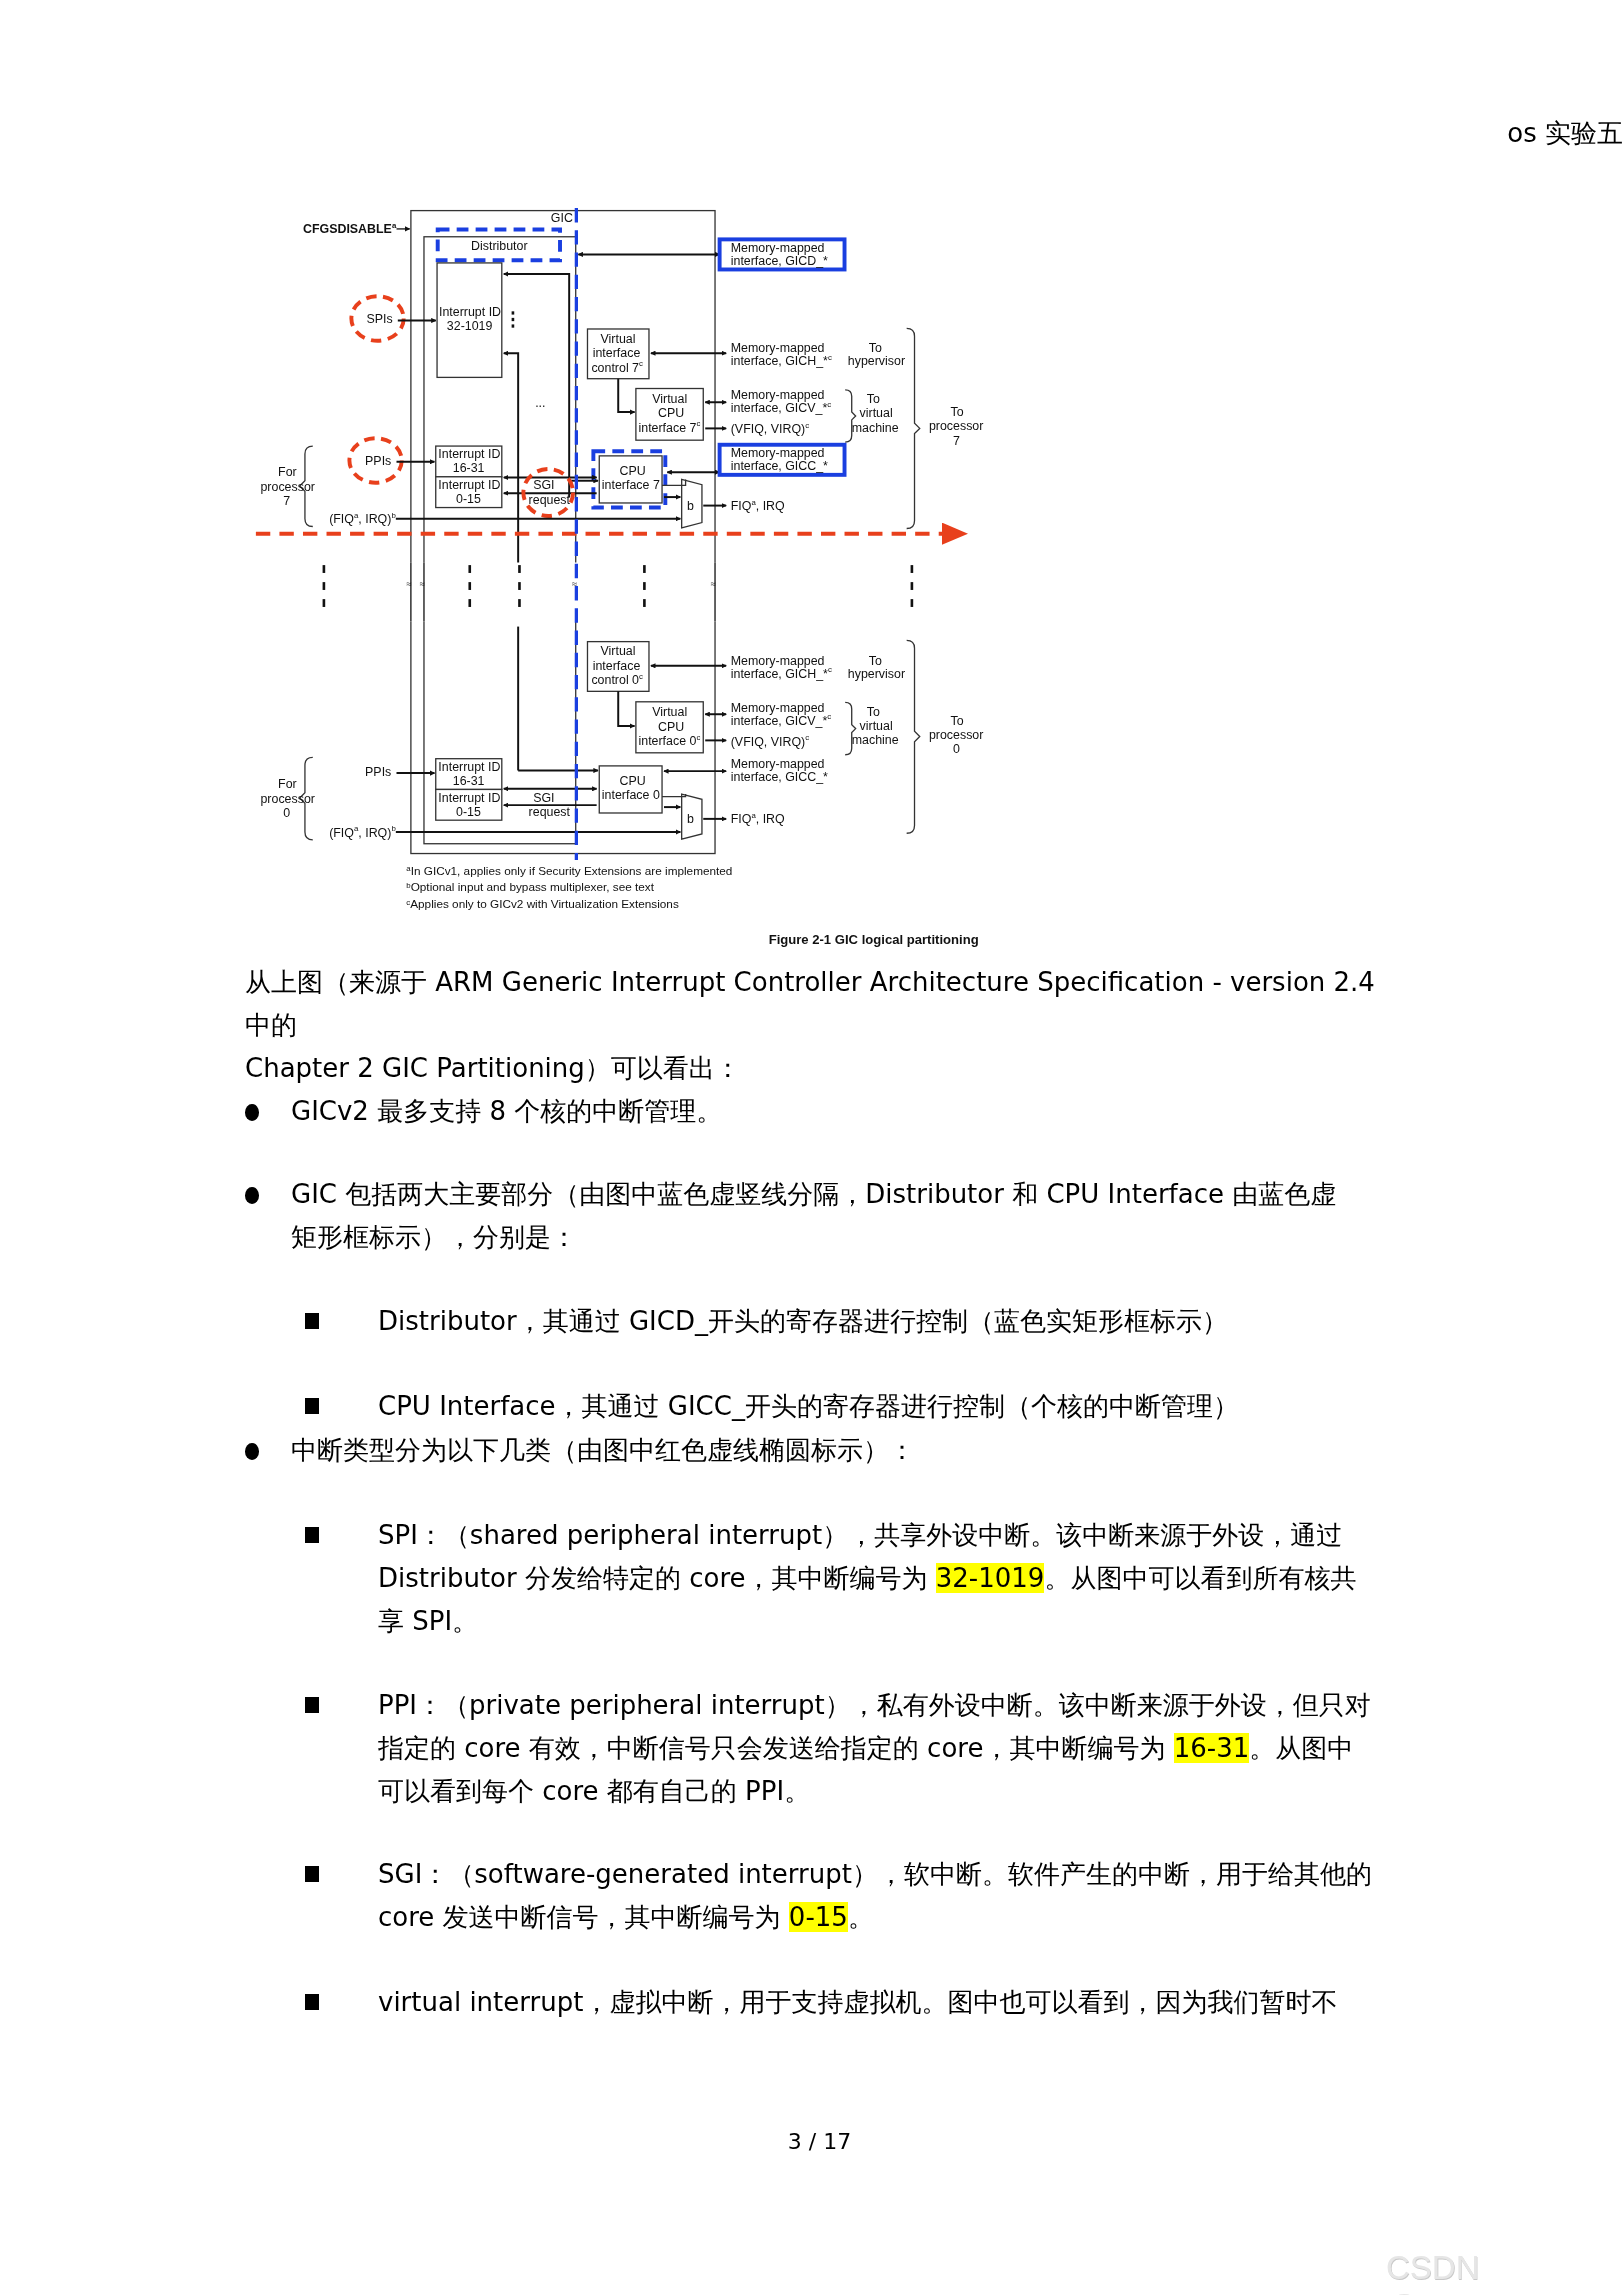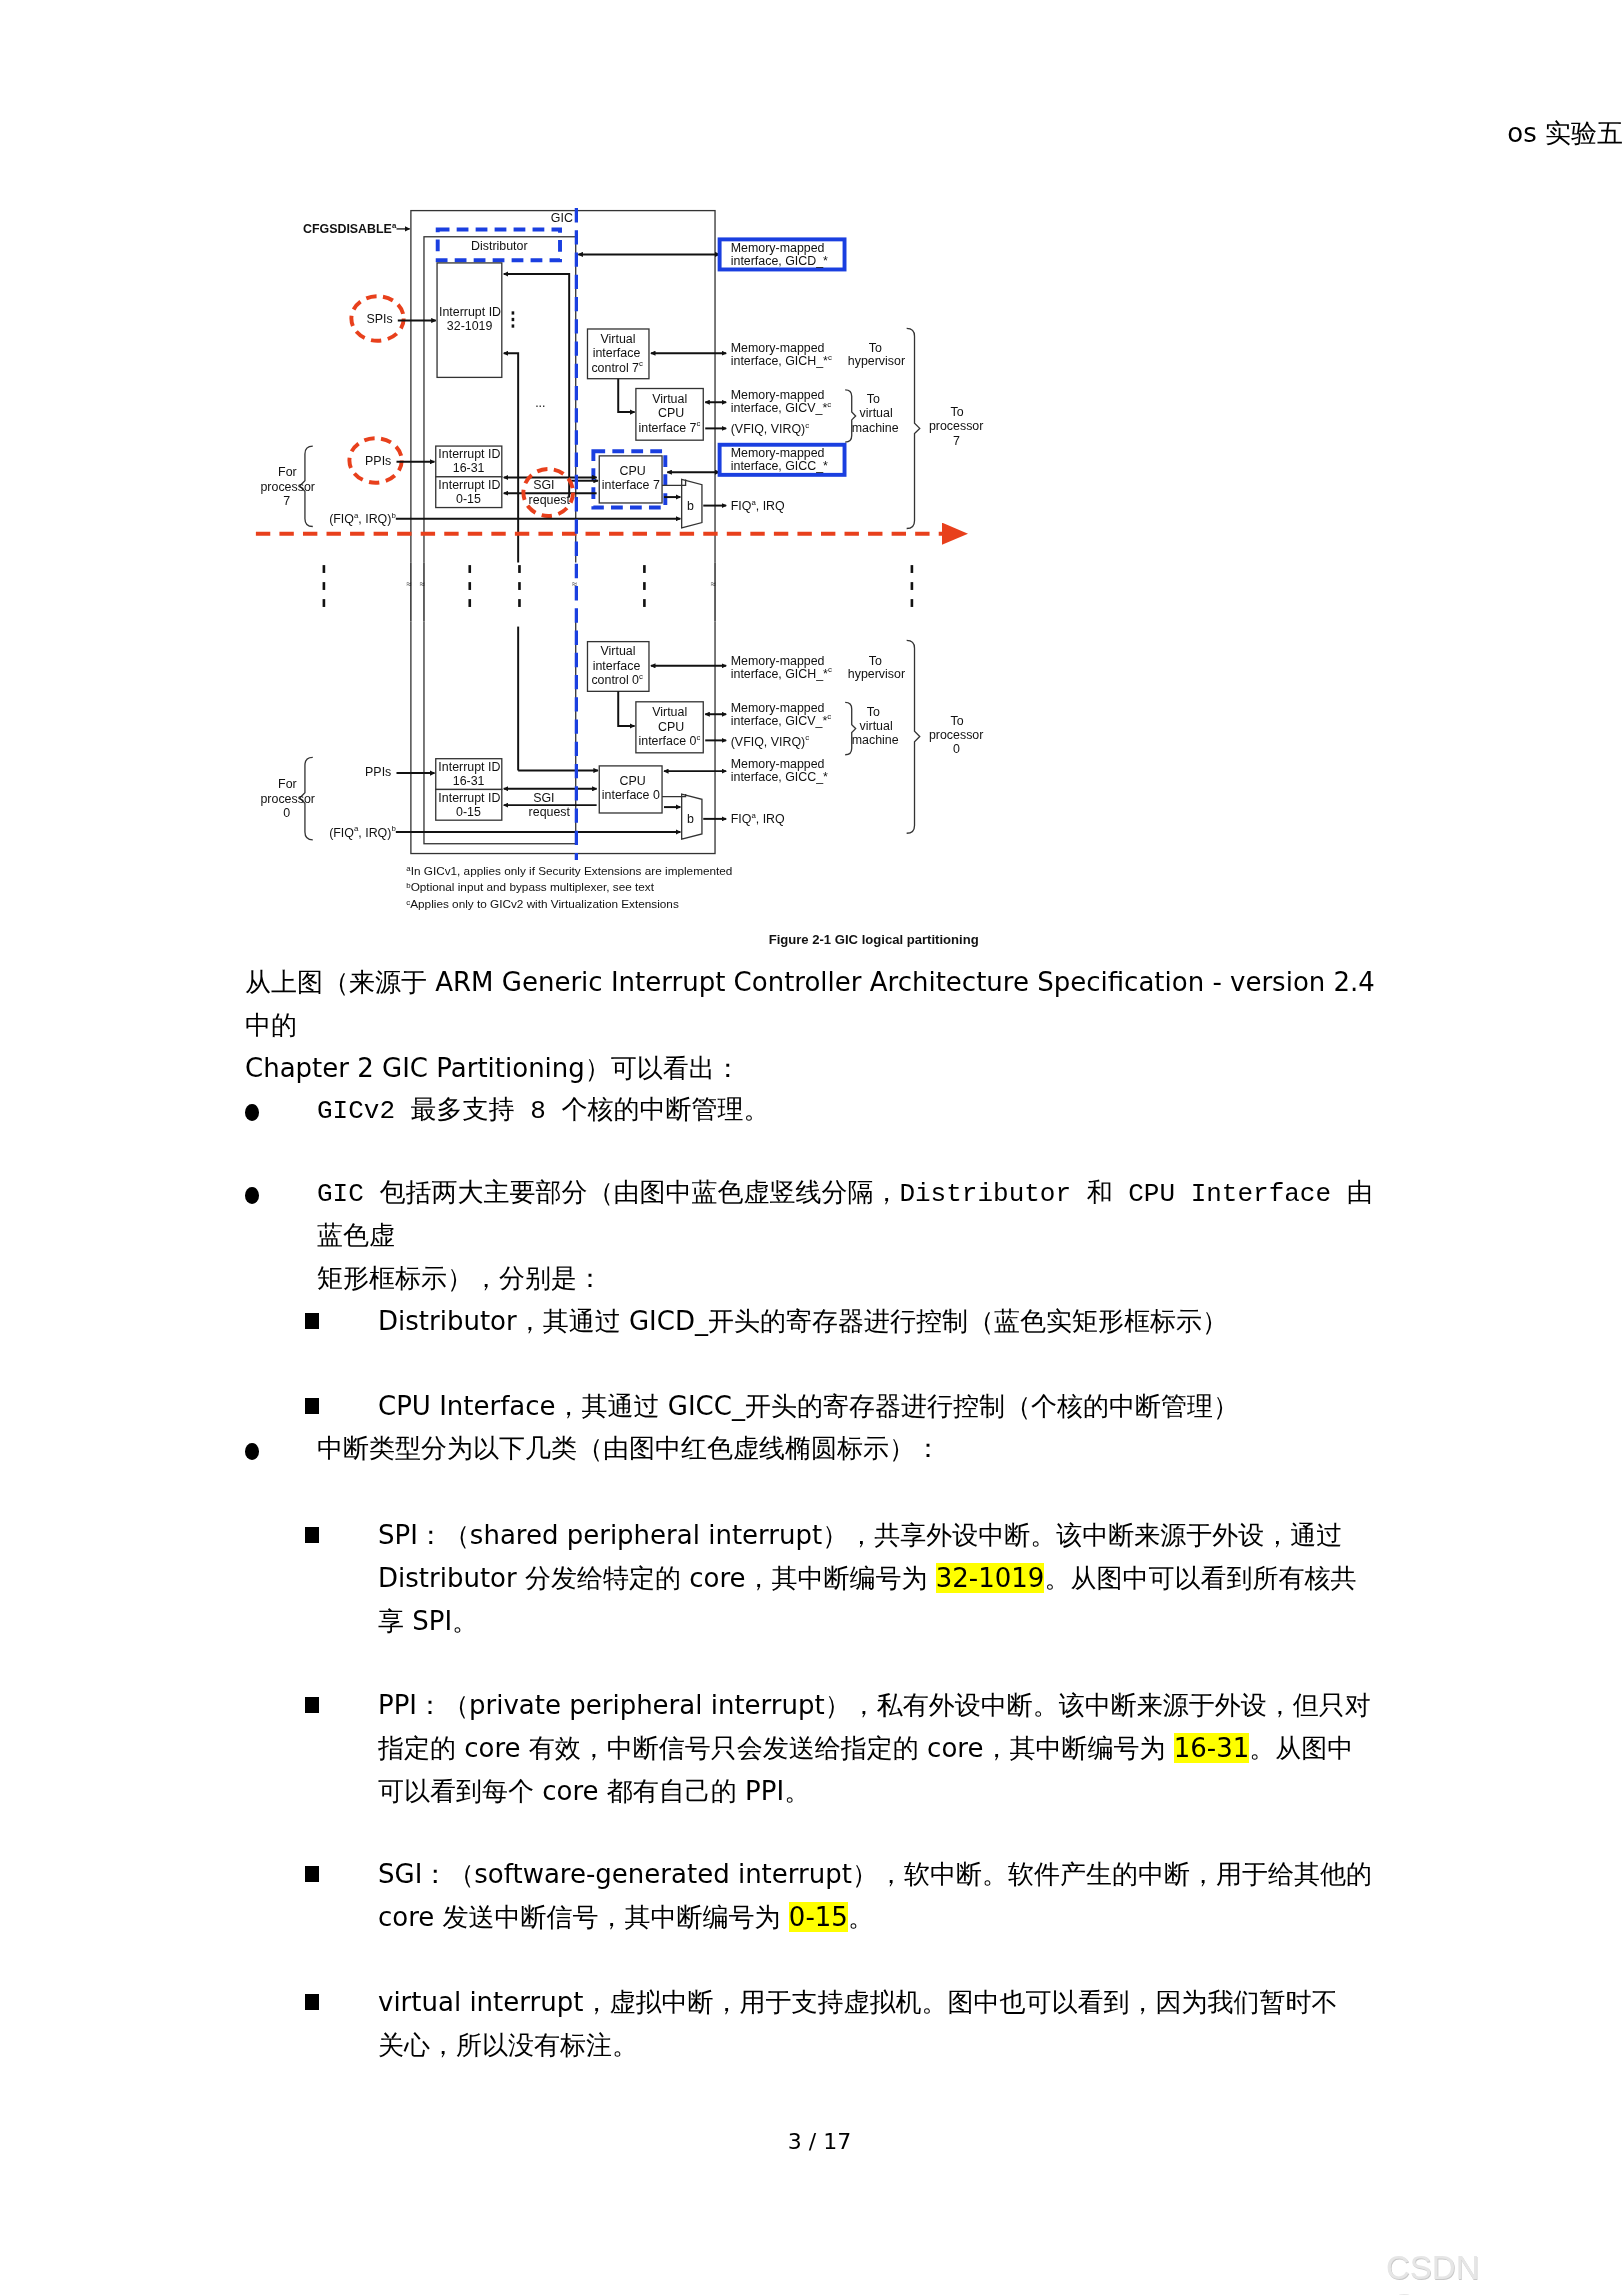--- a/index.html
+++ b/index.html
@@ -13,21 +13,21 @@
   .dt-b { font-family: "Liberation Sans", sans-serif; font-size: 19px; font-weight: bold; fill: #111; }
   .cap { font-family: "Liberation Sans", sans-serif; font-size: 20px; font-weight: bold; fill: #111; }
   .fn { font-family: "Liberation Sans", sans-serif; font-size: 18px; fill: #111; }
   .sup { font-size: 12px; }
 
   .body-text { position: absolute; font-size: 26px; line-height: 43px; }
   .para { position: absolute; left: 245px; width: 1132px; }
   .bullet { position: absolute; left: 245px; width: 1132px; }
   .bullet .marker { position: absolute; left: 0; top: 14.4px; width: 14.4px; height: 17px;
                     border-radius: 50%; background: #000; }
-  .bullet .txt { position: absolute; left: 72px; width: 1074px; font-family: Liberation Mono, monospace; }
+  .bullet .txt { position: absolute; left: 46px; width: 1074px; }
   .sub { position: absolute; left: 302px; width: 1075px; }
   .sub .marker { position: absolute; left: 2.6px; top: 13px; width: 14.4px; height: 15.7px; background: #000; }
   .sub .txt { position: absolute; left: 58px; width: 1018px; margin-left: 18px; }
   .hl { background: #ffff00; }
   .page-number { position: absolute; top: 2125px; left: 0; width: 1623px; text-align: center;
                  font-size: 22px; line-height: 33px; padding-left: 8px; }
   .watermark { position: absolute; left: 1386px; top: 2248px; font-size: 33px; line-height: 39px;
                color: #e6e6e6; font-family: "Liberation Sans", sans-serif;
                text-shadow: 0.7px 0.7px 0 #c8c8c8; }
 </style>
@@ -318,20 +318,19 @@
     <div class="txt">
       <div>SGI：（software-generated interrupt），软中断。软件产生的中断，用于给其他的</div>
       <div><span>core 发送中断信号，其中断编号为 </span><span class="hl">0-15</span><span>。</span></div>
     </div>
   </div>
 
   <div class="sub" style="top:1981px;">
     <span class="marker"></span>
     <div class="txt">
       <div>virtual interrupt，虚拟中断，用于支持虚拟机。图中也可以看到，因为我们暂时不</div>
-      <div>关心，所以没有标注。</div>
     </div>
   </div>
 </div>
 
 <div class="page-number">3 / 17</div>
 <div class="watermark">CSDN @xzxg001</div>
 
 
 </body></html>

